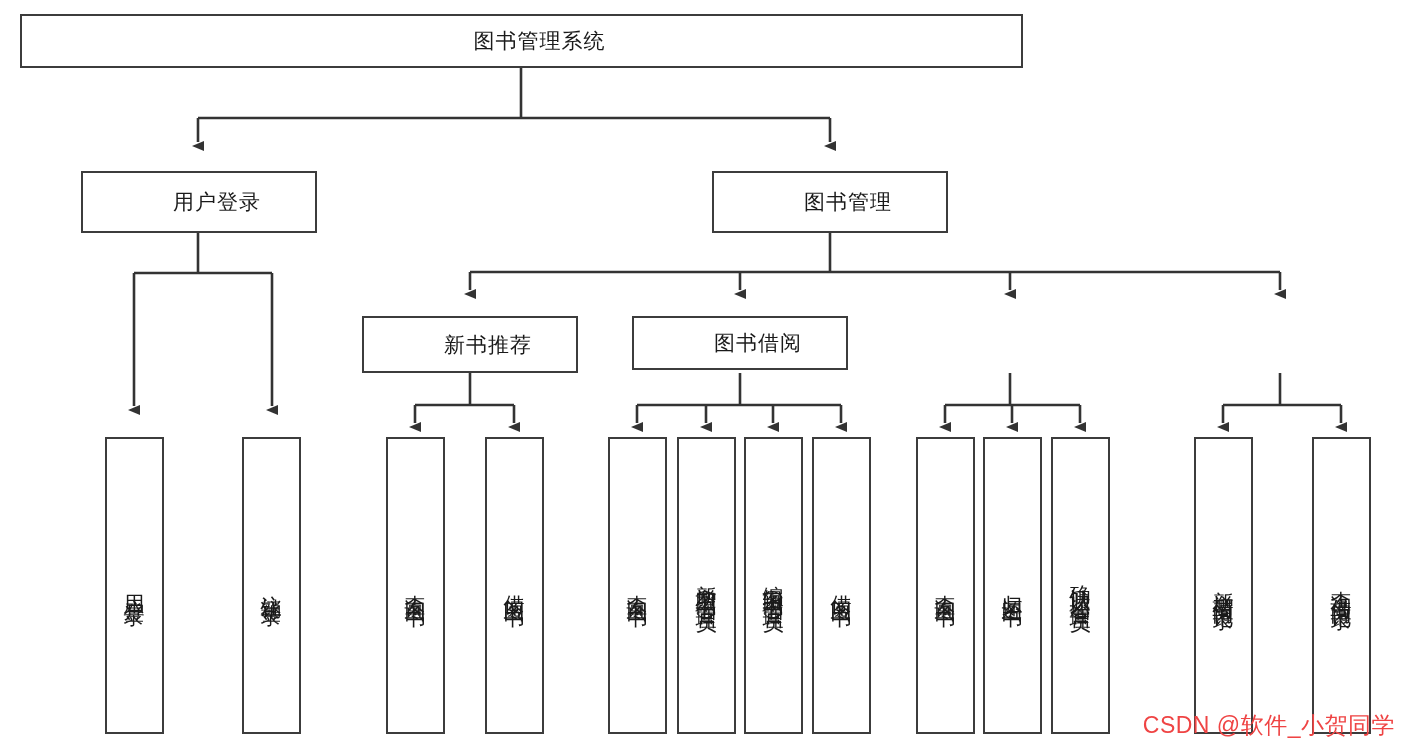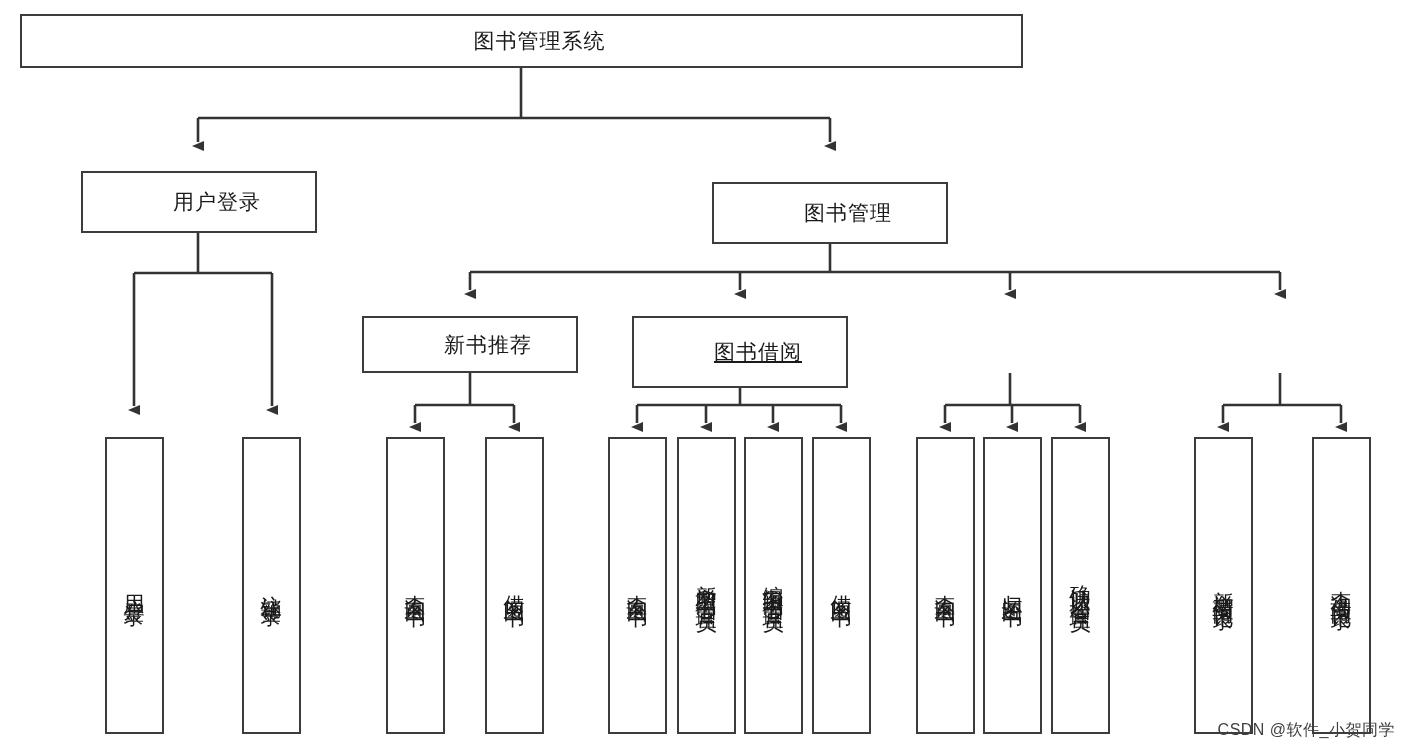--- a/index.html
+++ b/index.html
@@ -53,22 +53,22 @@
   }
   .node.vert > span {
     writing-mode: vertical-rl;
     text-orientation: upright;
     display: block;
   }
   .watermark {
     position: absolute;
     right: 10px;
     bottom: 6px;
-    font-size: 16px;
-    color: #404040;
+    font-size: 23px;
+    color: #ef4444;
     letter-spacing: 0.5px;
     white-space: nowrap;
   }
 </style>
 </head>
 <body>
 
 <div id="canvas">
 
   <svg id="wires" viewBox="0 0 1405 747" width="1405" height="747" xmlns="http://www.w3.org/2000/svg">
@@ -122,28 +122,28 @@
     </g>
   </svg>
 
   <div class="node horiz" style="left:20px; top:14px; width:1003px; height:54px;">
     <span>图书管理系统</span>
   </div>
 
   <div class="node horiz" style="left:81px; top:171px; width:236px; height:62px;">
     <span>用户登录</span>
   </div>
-  <div class="node horiz" style="left:712px; top:171px; width:236px; height:62px;margin-top:11px;">
+  <div class="node horiz" style="left:712px; top:171px; width:236px; height:62px;">
     <span>图书管理</span>
   </div>
 
   <div class="node horiz" style="left:362px; top:316px; width:216px; height:57px;">
     <span>新书推荐</span>
   </div>
-  <div class="node horiz" style="left:632px; top:316px; width:216px; height:72px;text-decoration:underline;">
+  <div class="node horiz" style="left:632px; top:316px; width:216px; height:54px;">
     <span>图书借阅</span>
   </div>
 
   <div class="node vert" style="left:105px; top:437px; width:59px; height:297px;">
     <span>用户登录</span>
   </div>
   <div class="node vert" style="left:242px; top:437px; width:59px; height:297px;">
     <span>注销登录</span>
   </div>
 

